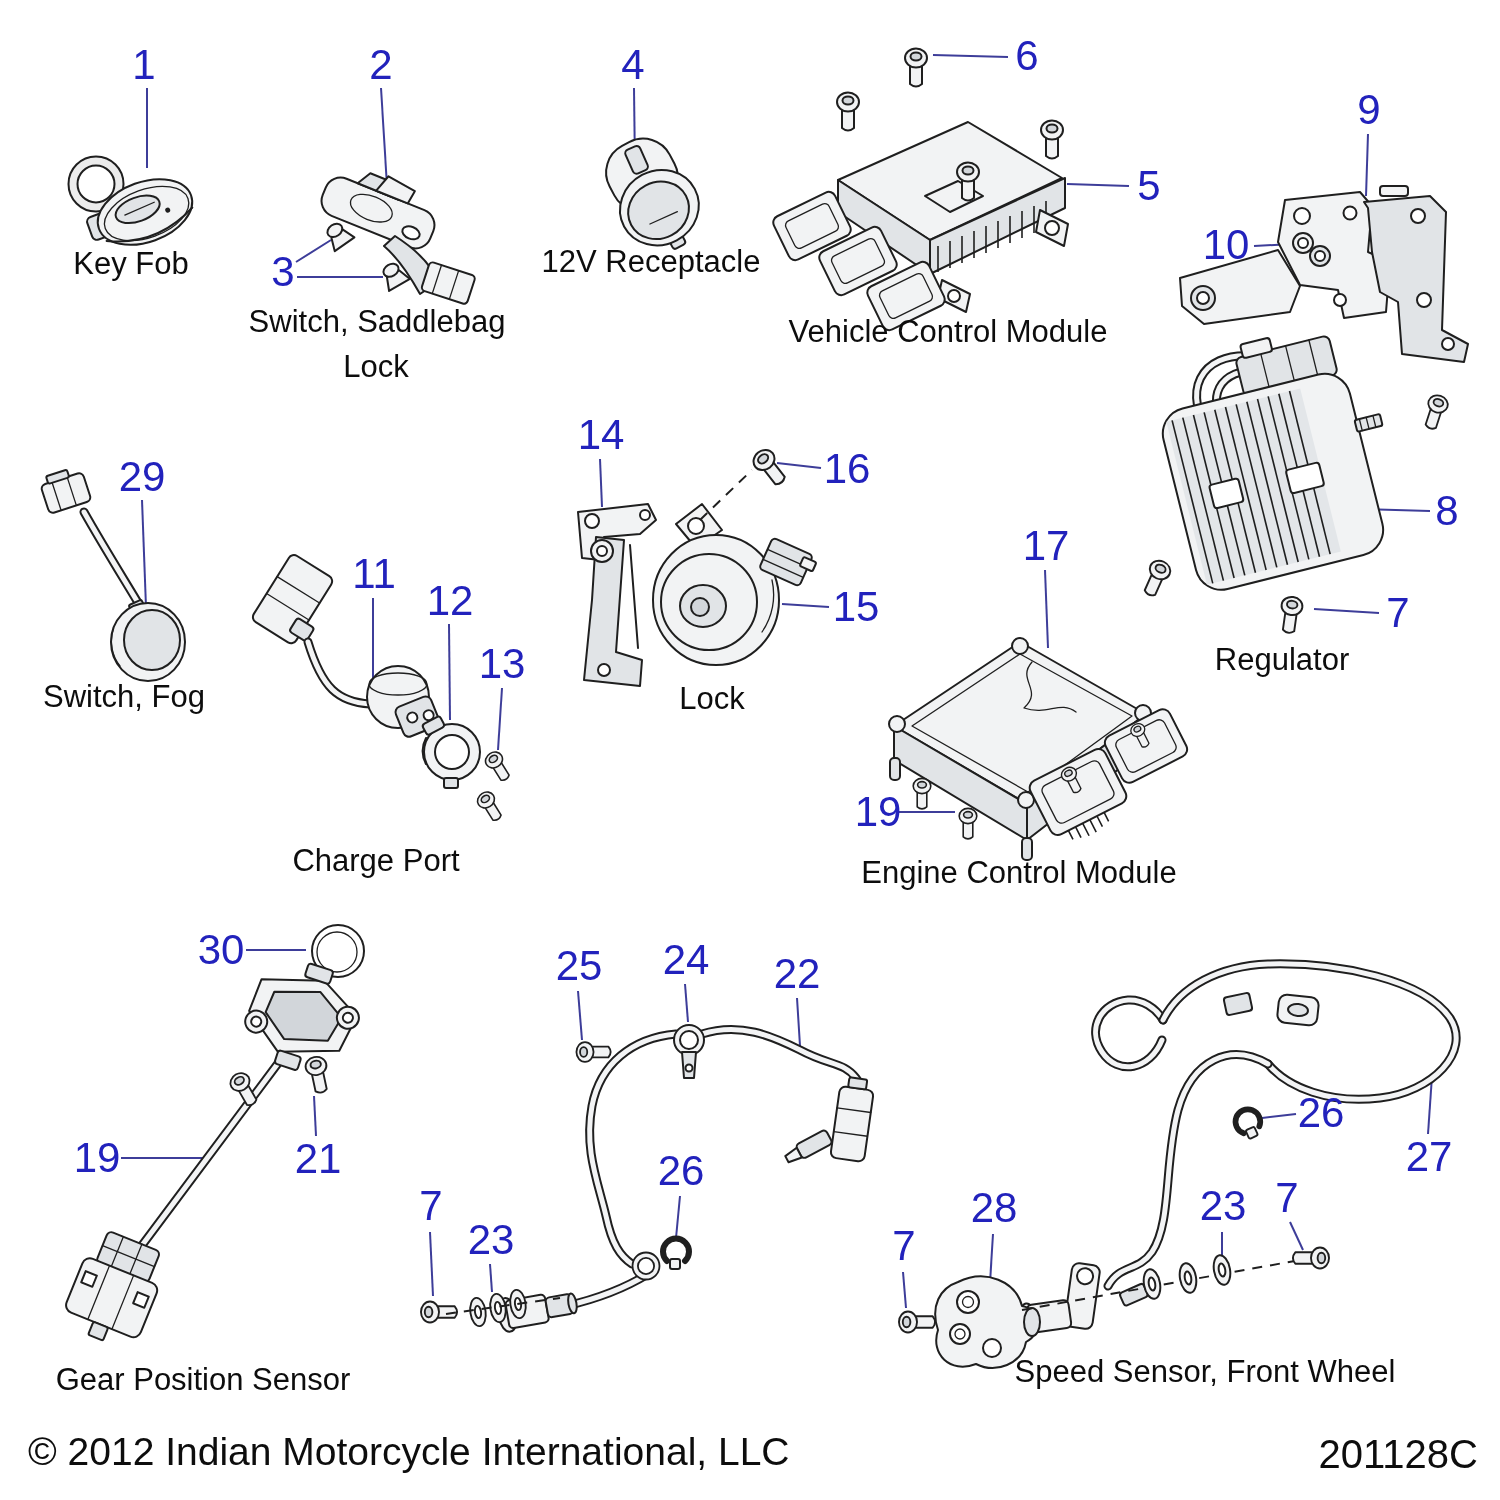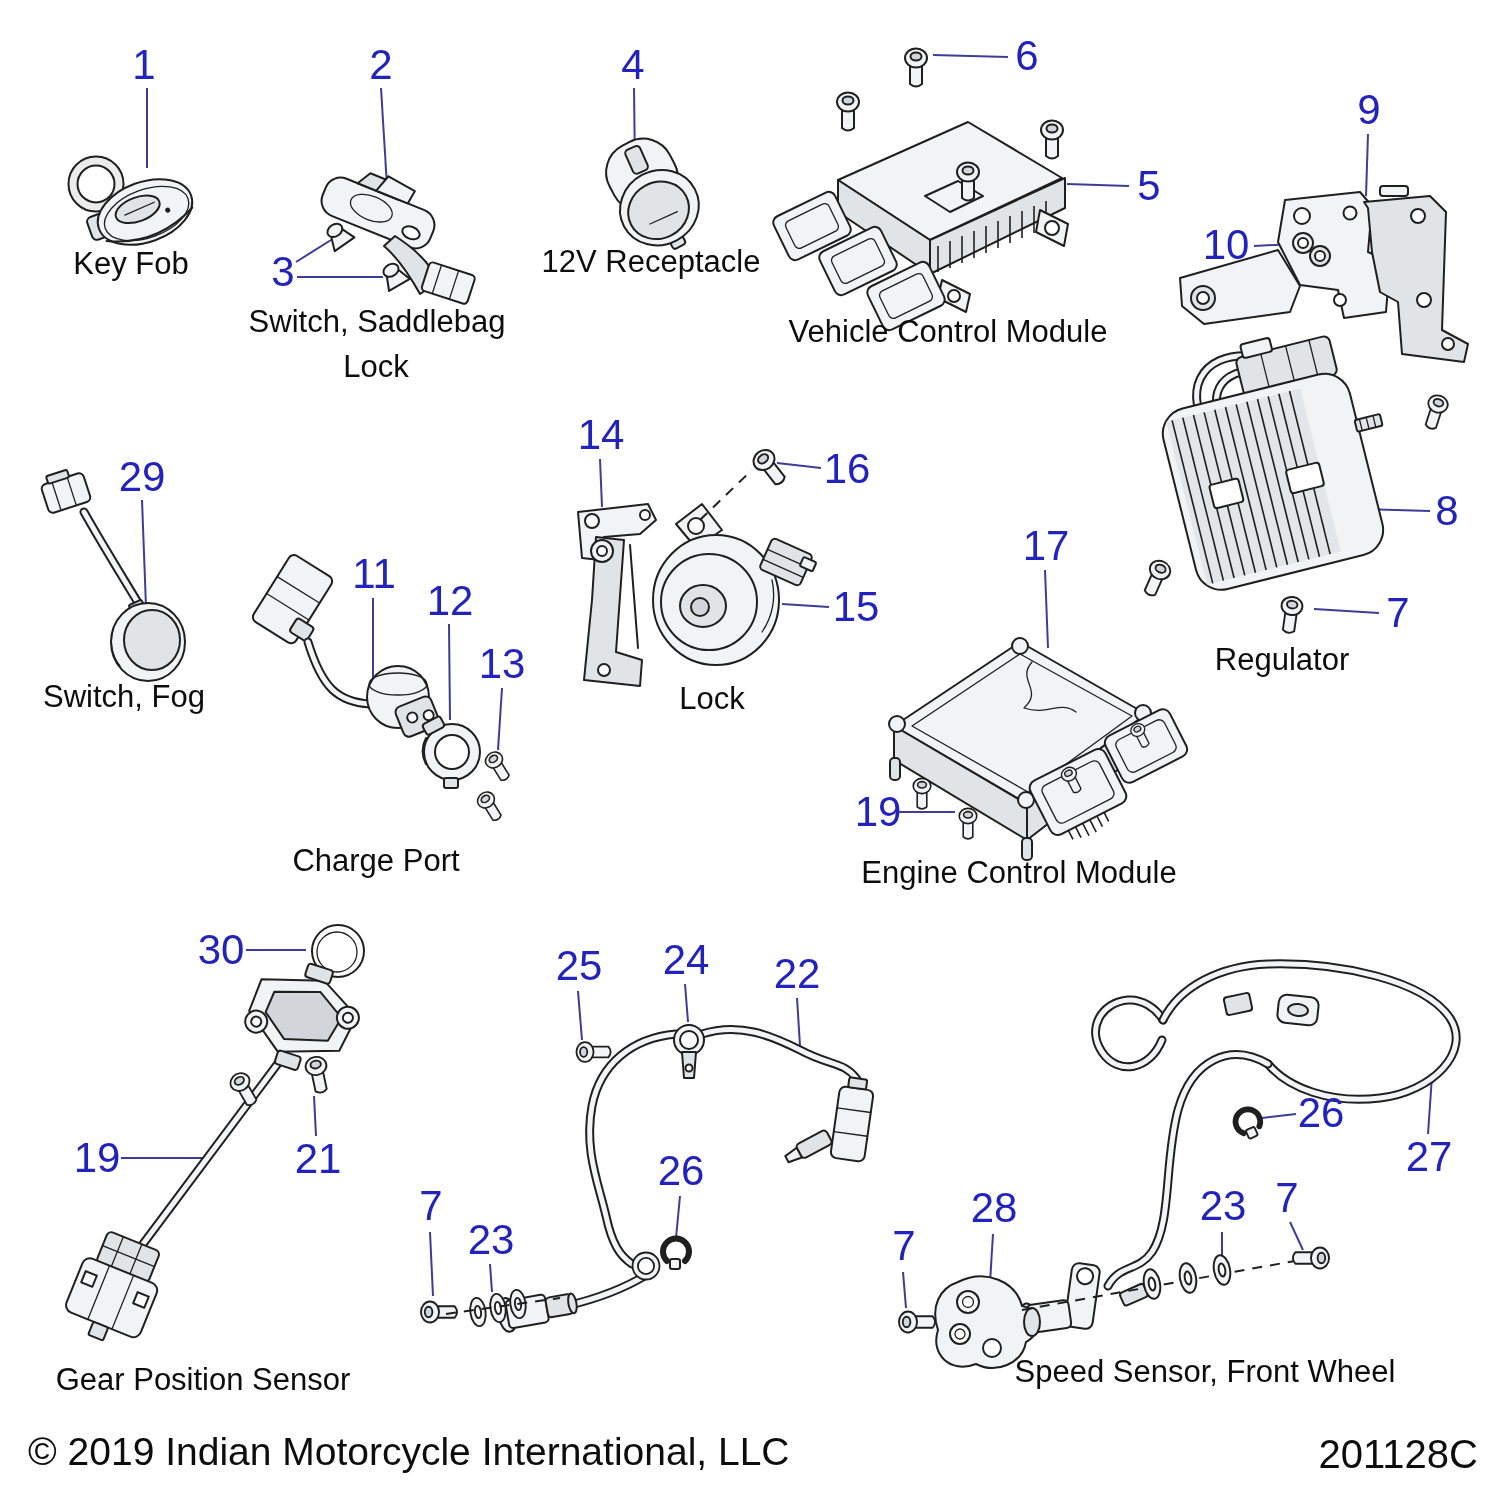--- a/index.html
+++ b/index.html
@@ -487,16 +487,16 @@
   <div class="plabel" style="left:651px;top:262px">12V Receptacle</div>
   <div class="plabel" style="left:948px;top:332px">Vehicle Control Module</div>
   <div class="plabel" style="left:1282px;top:660px">Regulator</div>
   <div class="plabel" style="left:124px;top:697px">Switch, Fog</div>
   <div class="plabel" style="left:376px;top:861px">Charge Port</div>
   <div class="plabel" style="left:712px;top:699px">Lock</div>
   <div class="plabel" style="left:203px;top:1380px">Gear Position Sensor</div>
   <div class="plabel" style="left:1019px;top:873px">Engine Control Module</div>
   <div class="plabel" style="left:1205px;top:1372px">Speed Sensor, Front Wheel</div>
 
-  <div class="footer-copyright">© 2019 Indian Motorcycle International, LLC</div>
+  <div class="footer-copyright">© 2012 Indian Motorcycle International, LLC</div>
   <div class="footer-code">201128C</div>
 
 </div>
 
 </body></html>

